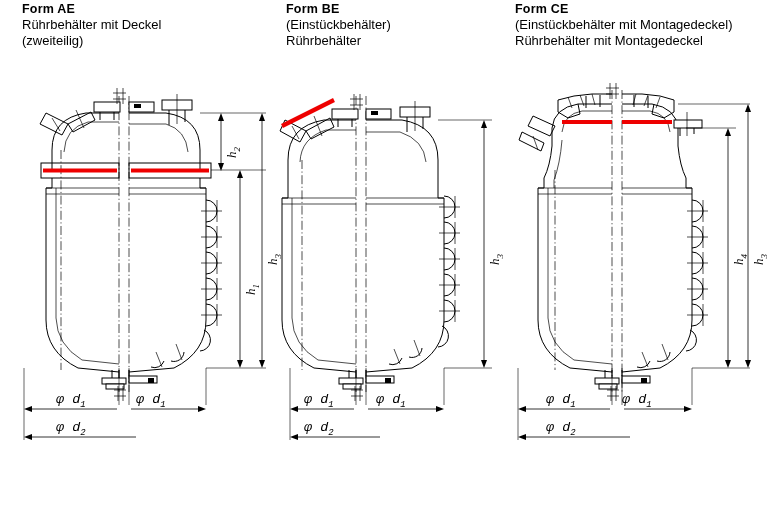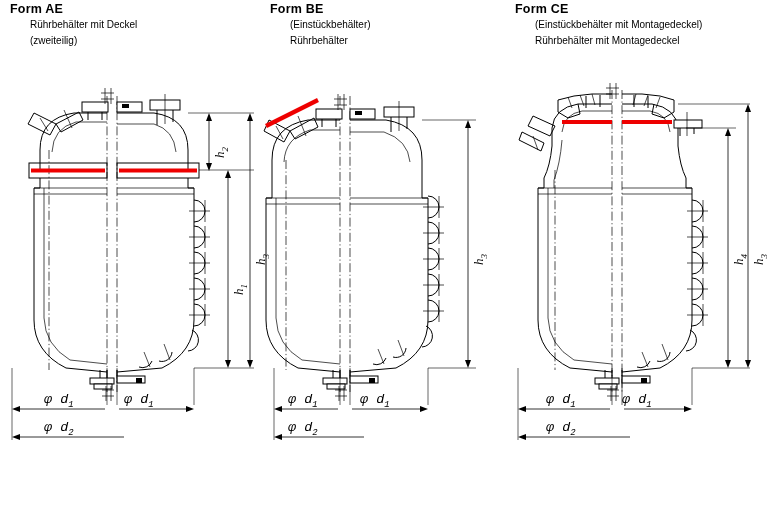--- a/index.html
+++ b/index.html
@@ -2,27 +2,27 @@
 <html><head>
 <meta charset="utf-8">
 <title>Rührbehälter Formen AE BE CE</title>
 <style>
   html,body{margin:0;padding:0;background:#ffffff;}
   body{width:768px;height:518px;position:relative;overflow:hidden;
        font-family:"Liberation Sans",sans-serif;color:#000;}
   .sheet{position:absolute;inset:0;background:#fff;}
 
   .col{position:absolute;top:0;height:518px;}
-  .col-a{left:4px;width:268px;}
-  .col-b{left:264px;width:232px;}
+  .col-a{left:16px;width:268px;}
+  .col-b{left:280px;width:232px;}
   .col-c{left:500px;width:268px;}
 
   .hdr{position:absolute;left:6px;top:2px;width:262px;}
   .hdr .ttl{font-size:12.5px;font-weight:bold;letter-spacing:.2px;line-height:15px;}
-  .hdr .sub{font-size:10px;line-height:15.5px;white-space:nowrap;margin-left:20px;}
+  .hdr .sub{font-size:13px;line-height:15.5px;white-space:nowrap;}
 
   svg{position:absolute;left:0;top:0;overflow:visible;}
   .ln{fill:none;stroke:#000;stroke-width:1;}
   .lnT{fill:none;stroke:#000;stroke-width:.7;}
   .dash{fill:none;stroke:#000;stroke-width:.7;
         stroke-dasharray:9 2.5 1.2 2.5;}
   .thin{fill:none;stroke:#000;stroke-width:.6;}
   .red{fill:none;stroke:#ee0000;stroke-width:4.2;stroke-linecap:butt;}
   .wht{fill:#fff;stroke:#000;stroke-width:1;}
   .blk{fill:#000;stroke:none;}

